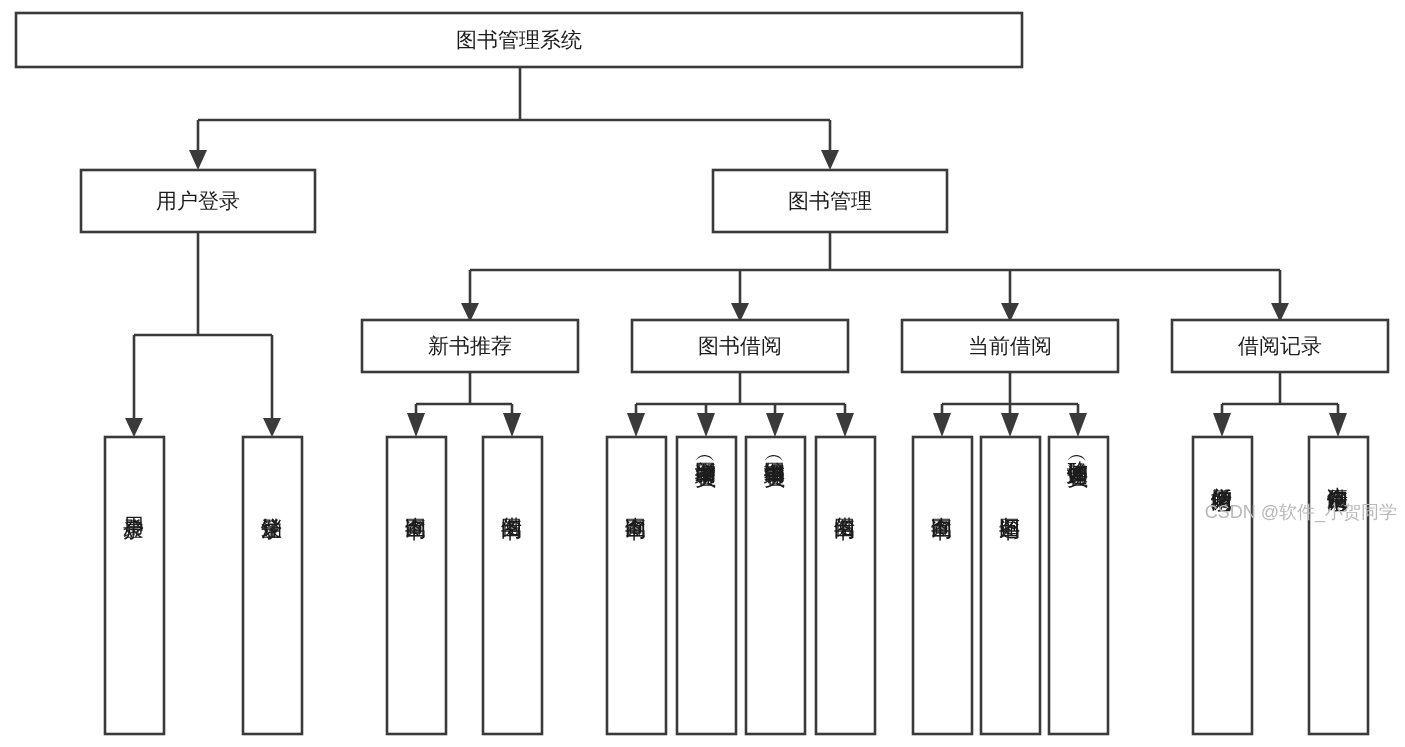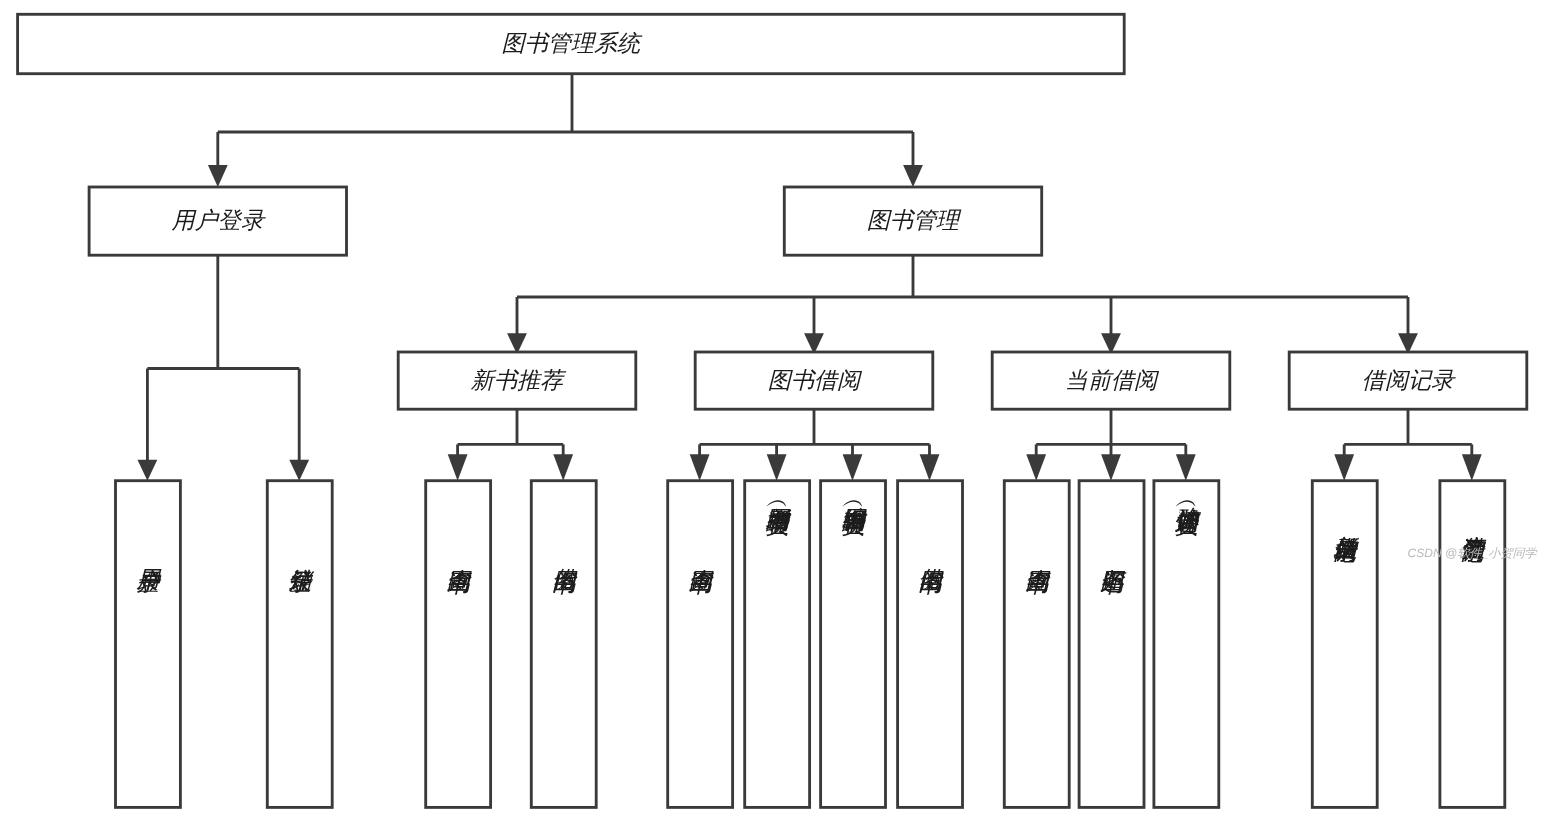--- a/index.html
+++ b/index.html
@@ -11,21 +11,20 @@
     width: 1405px;
     height: 747px;
     font-family: "Liberation Sans", "DejaVu Sans", sans-serif;
     overflow: hidden;
   }
   #diagram-root {
     position: relative;
     width: 1405px;
     height: 530px;
     background: #ffffff;
-    font-style: italic;
   }
   svg#tree-svg {
     position: absolute;
     left: 0;
     top: 0;
     width: 1405px;
     height: 747px;
     display: block;
   }
   .node-box {
@@ -55,23 +54,23 @@
     font-family: "Liberation Sans", "DejaVu Sans", sans-serif;
     font-size: 21px;
     writing-mode: vertical-rl;
     text-orientation: upright;
     text-anchor: start;
     letter-spacing: 1px;
   }
   .watermark {
     position: absolute;
     right: 8px;
-    bottom: 20px;
-    font-family: "Liberation Sans", "DejaVu Sans", sans-serif;
-    font-size: 11px;
+    bottom: 6px;
+    font-family: "Liberation Sans", "DejaVu Sans", sans-serif;
+    font-size: 18px;
     color: #b9b9b9;
     white-space: nowrap;
     pointer-events: none;
     user-select: none;
   }
 </style>
 </head>
 <body>
 
 <div id="diagram-root">

